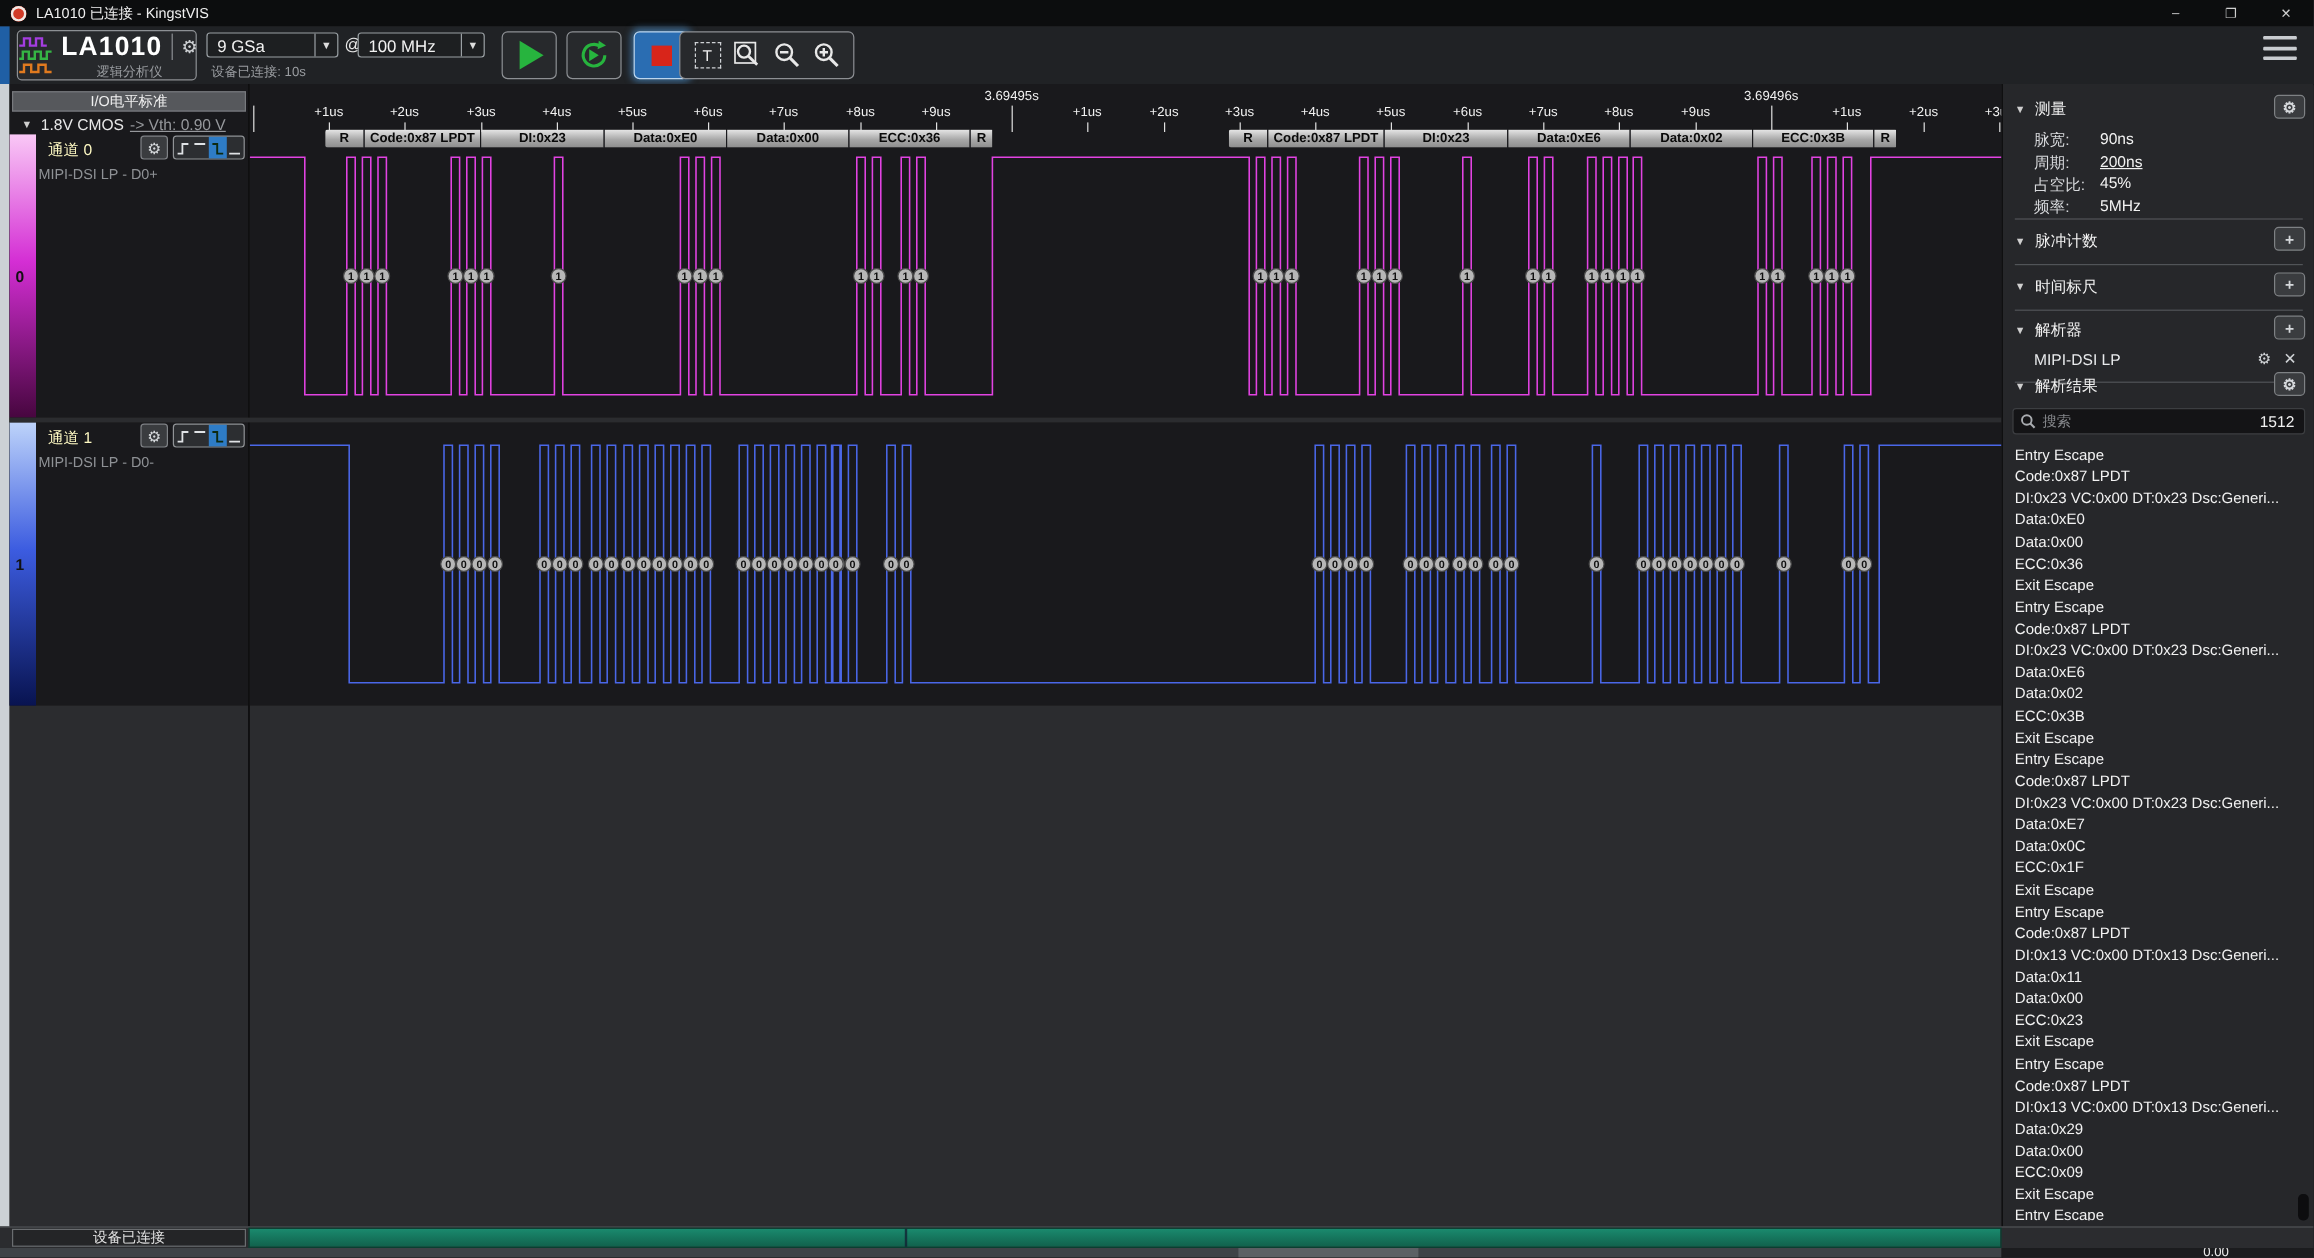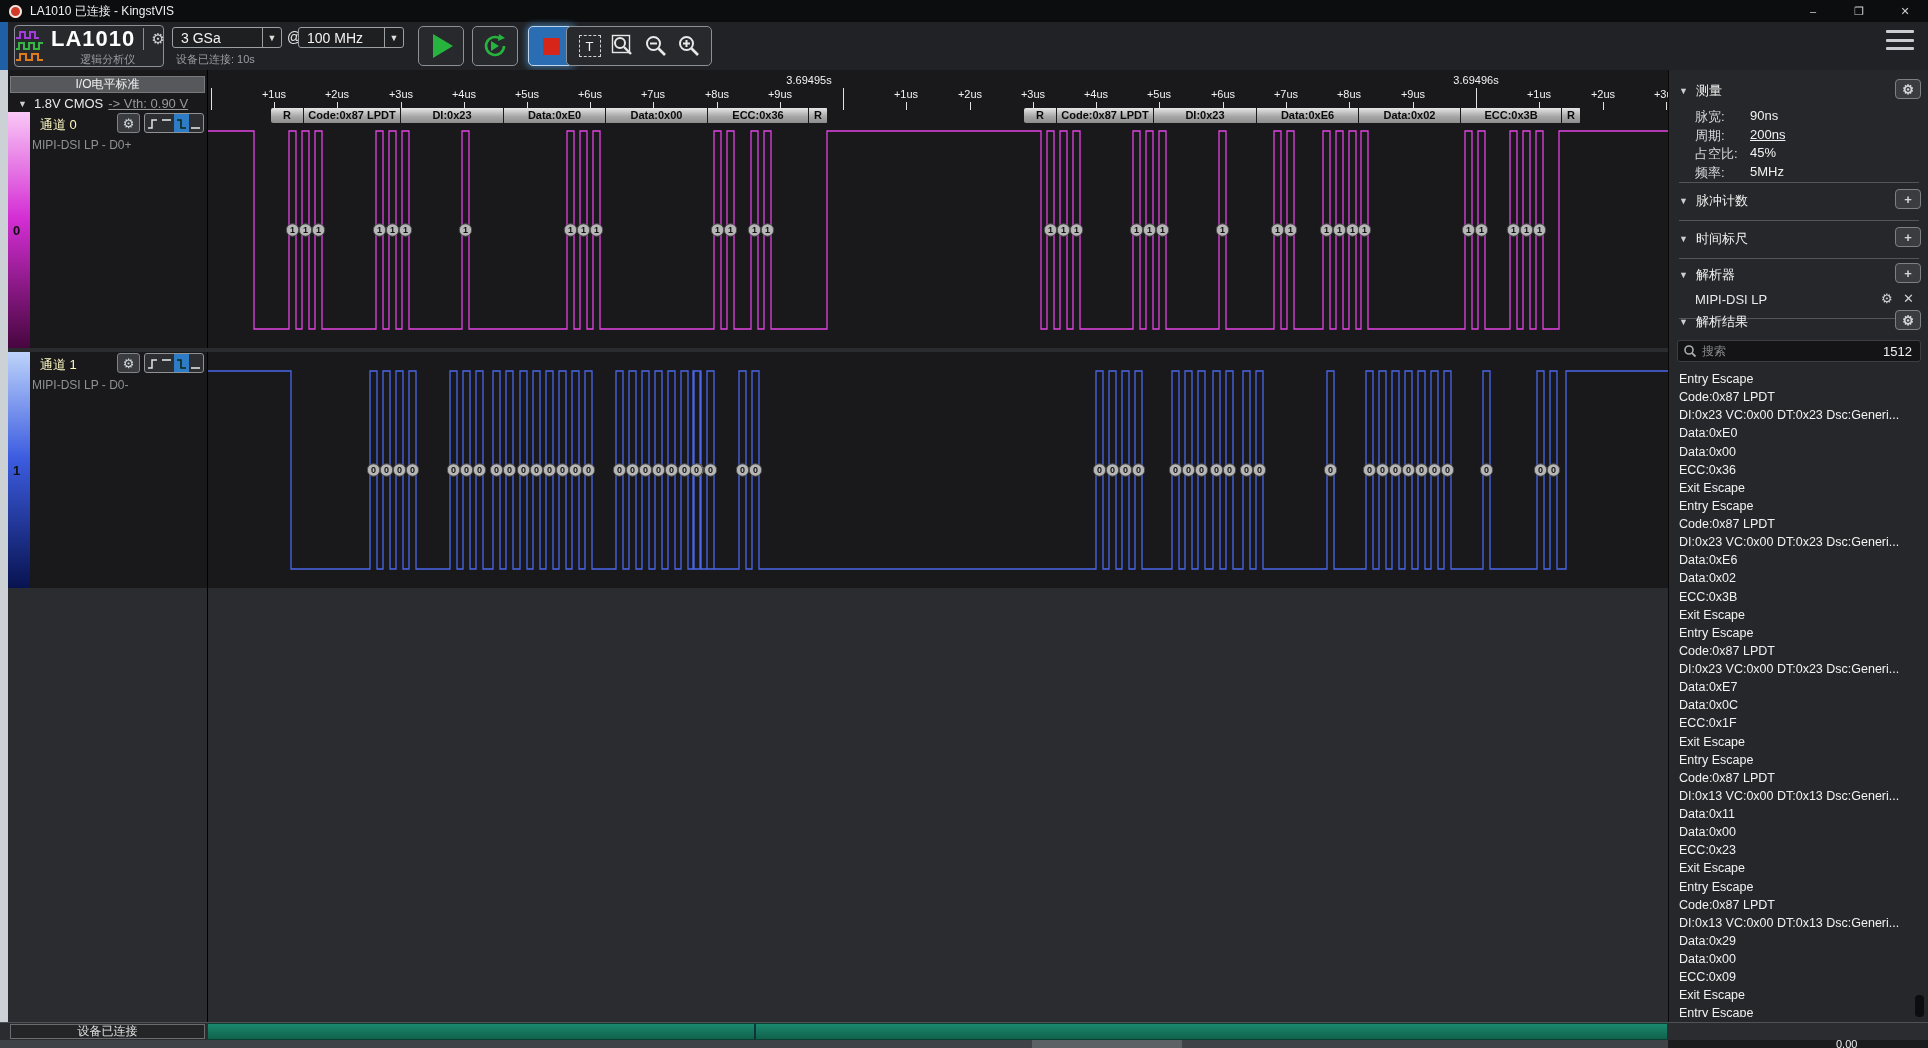--- a/index.html
+++ b/index.html
@@ -123,21 +123,21 @@
   <div style="flex:1;display:flex;flex-direction:column;">
     <div style="display:flex;align-items:center;">
       <span class="logo-name">LA1010</span>
       <span style="margin-left:8px;border-left:1px solid #8d9094;padding:2px 0 2px 7px;color:#cfd2d5;font-size:15px;">⚙</span>
     </div>
     <div class="logo-sub">逻辑分析仪</div>
   </div>
 </div>
 
 <div class="sel" style="left:172px;top:27px;width:110px;height:21px;">
-  <span class="val">3 GSa</span>
+  <span class="val">9 GSa</span>
   <span class="arr">▼</span>
 </div>
 <span class="abs" style="left:287px;top:29px;font-size:14px;color:#e8e8e8;">@</span>
 <div class="sel" style="left:298px;top:27px;width:106px;height:21px;">
   <span class="val">100 MHz</span>
   <span class="arr">▼</span>
 </div>
 <span class="caption" style="left:176px;top:52px;">设备已连接: 10s</span>
 
 <div class="tbtn" style="left:418px;">
@@ -277,21 +277,21 @@
       <span class="tick-label" style="left: 319px; bottom: 10px;">+5us</span>
       <div class="tick" style="left: 382px; height: 8px;"></div>
       <span class="tick-label" style="left: 382px; bottom: 10px;">+6us</span>
       <div class="tick" style="left: 445px; height: 8px;"></div>
       <span class="tick-label" style="left: 445px; bottom: 10px;">+7us</span>
       <div class="tick" style="left: 509px; height: 8px;"></div>
       <span class="tick-label" style="left: 509px; bottom: 10px;">+8us</span>
       <div class="tick" style="left: 572px; height: 8px;"></div>
       <span class="tick-label" style="left: 572px; bottom: 10px;">+9us</span>
       <div class="tick" style="left: 635px; height: 22px;"></div>
-      <span class="tick-label" style="left: 601px; bottom: 24px;">3.69495s</span>
+      <span class="tick-label" style="left: 635px; bottom: 24px;">3.69495s</span>
       <div class="tick" style="left: 698px; height: 8px;"></div>
       <span class="tick-label" style="left: 698px; bottom: 10px;">+1us</span>
       <div class="tick" style="left: 762px; height: 8px;"></div>
       <span class="tick-label" style="left: 762px; bottom: 10px;">+2us</span>
       <div class="tick" style="left: 825px; height: 8px;"></div>
       <span class="tick-label" style="left: 825px; bottom: 10px;">+3us</span>
       <div class="tick" style="left: 888px; height: 8px;"></div>
       <span class="tick-label" style="left: 888px; bottom: 10px;">+4us</span>
       <div class="tick" style="left: 951px; height: 8px;"></div>
       <span class="tick-label" style="left: 951px; bottom: 10px;">+5us</span>

